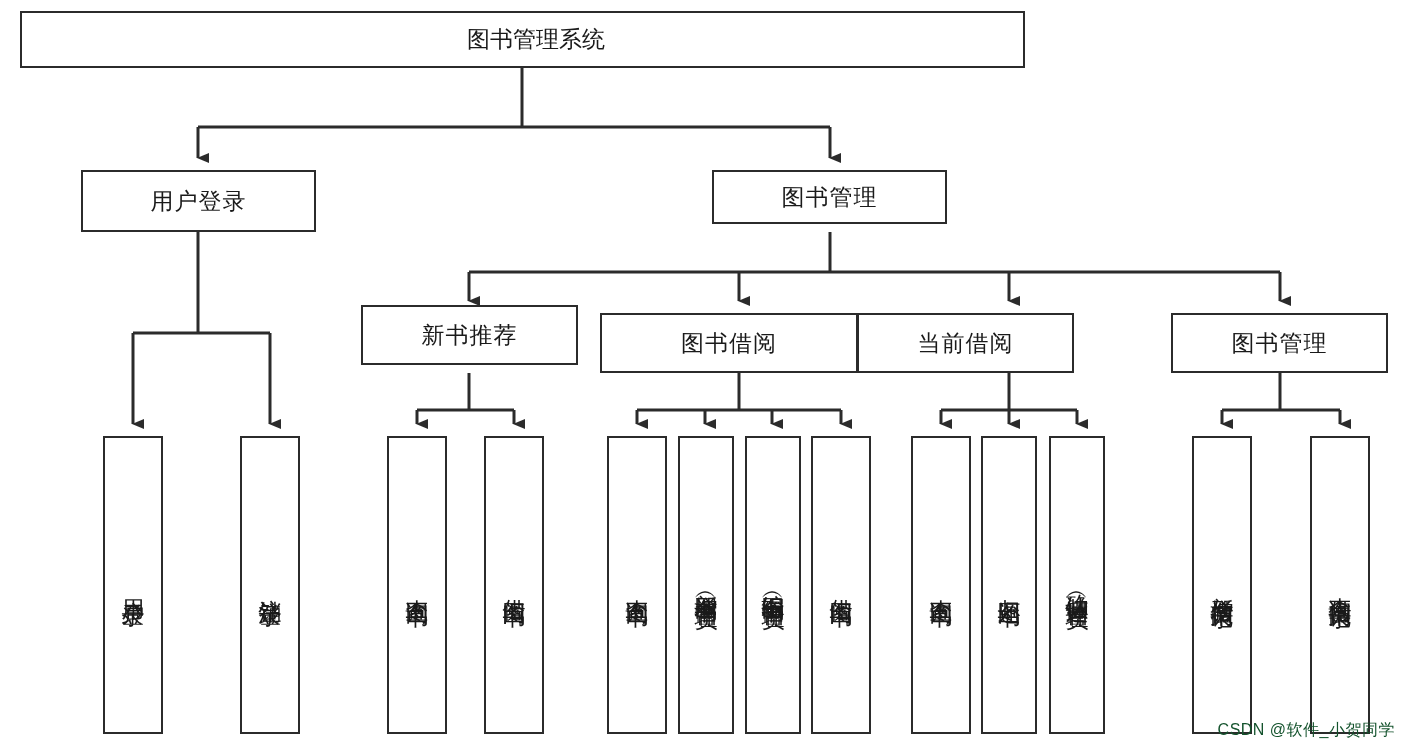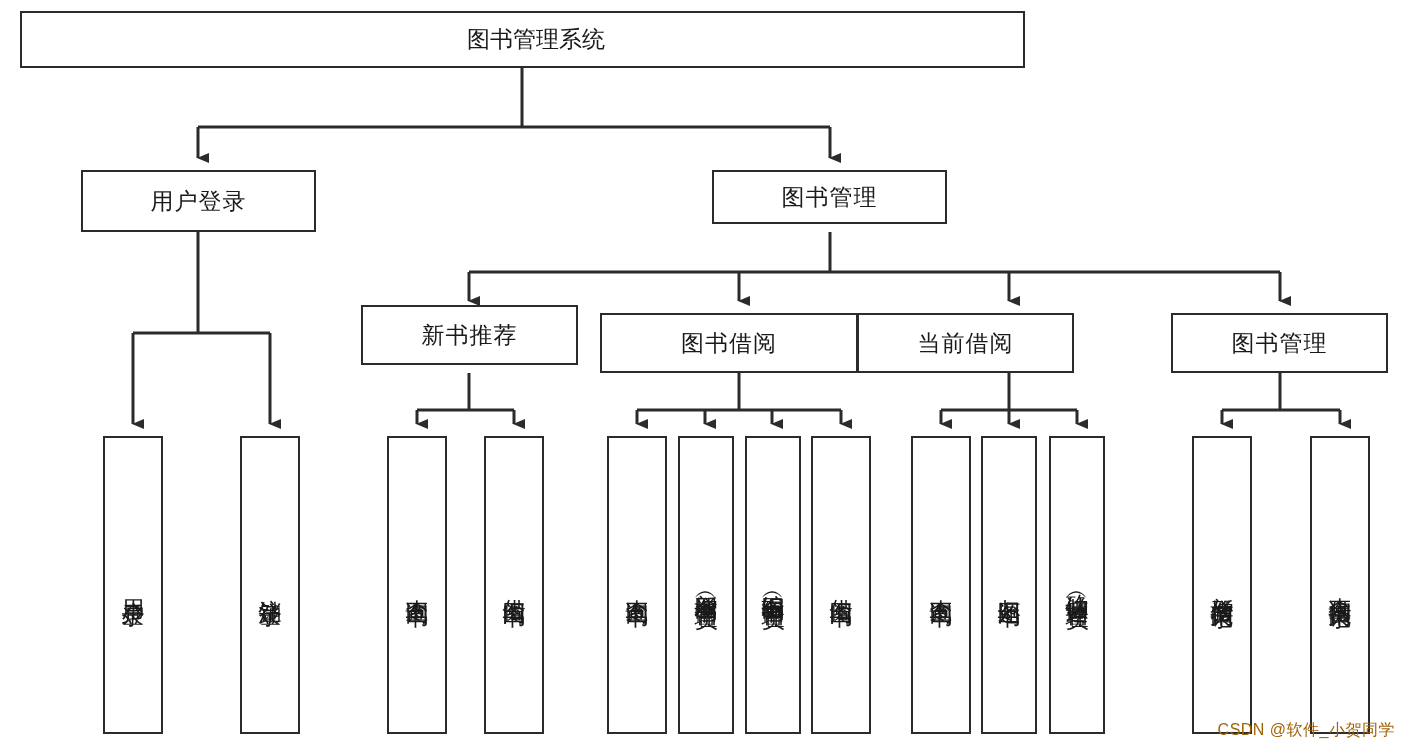--- a/index.html
+++ b/index.html
@@ -19,21 +19,21 @@
   .node.root{font-size:23px;padding-left:27px;}
 
   .node.v{writing-mode:vertical-rl;text-orientation:upright;
           font-size:23px;line-height:1.18;letter-spacing:2px;
           padding:6px 0;text-align:center;}
 
   .node.v .vtxt{writing-mode:vertical-rl;text-orientation:upright;
                 white-space:nowrap;letter-spacing:2px;}
 
   #watermark{position:absolute;right:10px;bottom:6px;
-             font-size:16px;color:#a16207;letter-spacing:0.5px;
+             font-size:16px;color:#14532d;letter-spacing:0.5px;
              white-space:nowrap;}
 </style>
 </head>
 <body>
 
 <div id="stage">
 
   <svg id="wires" viewBox="0 0 1405 747">
     <defs>
       <marker id="ar" markerWidth="10" markerHeight="12" refX="5" refY="11" orient="auto" markerUnits="userSpaceOnUse">

